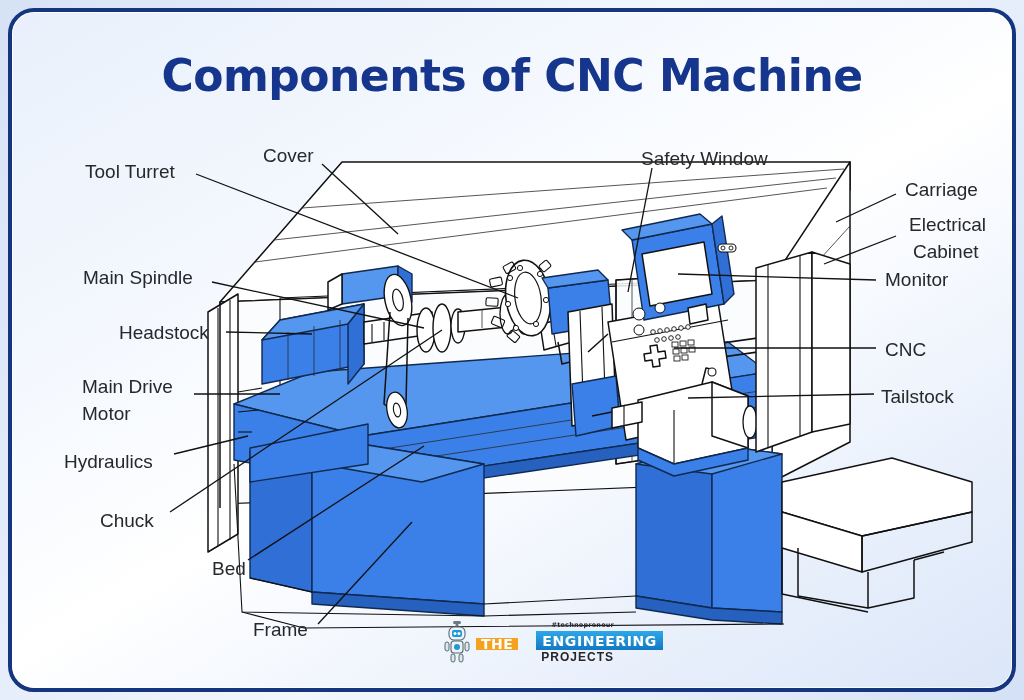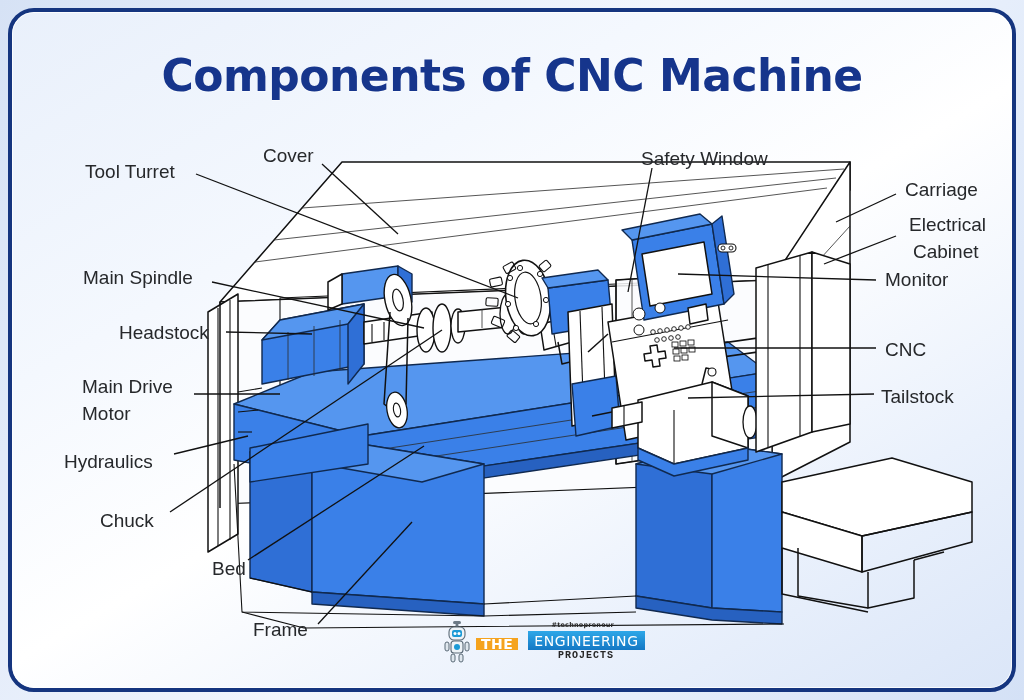--- a/index.html
+++ b/index.html
@@ -65,28 +65,28 @@
   }
   #logo .row{position:absolute;left:0;top:10px;display:flex;height:19px;align-items:stretch;}
   #logo .the{
     background:#f5a31e;color:#fff;font-weight:bold;font-size:14px;
     padding:0 5px;display:flex;align-items:center;letter-spacing:.5px;
     font-family:"DejaVu Sans", sans-serif;
     margin-top:7px;
   }
   #logo .eng{
     background:linear-gradient(180deg,#2ea7e8,#1478c4);
-    color:#fff;font-weight:normal;font-size:14px;
-    padding:0 6px;display:flex;align-items:center;letter-spacing:.6px;margin-left:10px;
+    color:#fff;font-weight:bold;font-size:14px;
+    padding:0 6px;display:flex;align-items:center;letter-spacing:.6px;margin-left:18px;
     font-family:"DejaVu Sans", sans-serif;
   }
   #logo .proj{
     position:absolute;right:2px;top:29px;
-    font-size:10px;font-weight:bold;color:#262626;letter-spacing:1px;
-    font-family:Liberation Mono, monospace;
+    font-size:12px;font-weight:bold;color:#262626;letter-spacing:1px;
+    font-family:Liberation Sans, sans-serif;
   }
 </style>
 </head>
 <body>
 
 <div id="root">
   <div id="frame">
 
     <div id="title">Components of CNC Machine</div>
 

